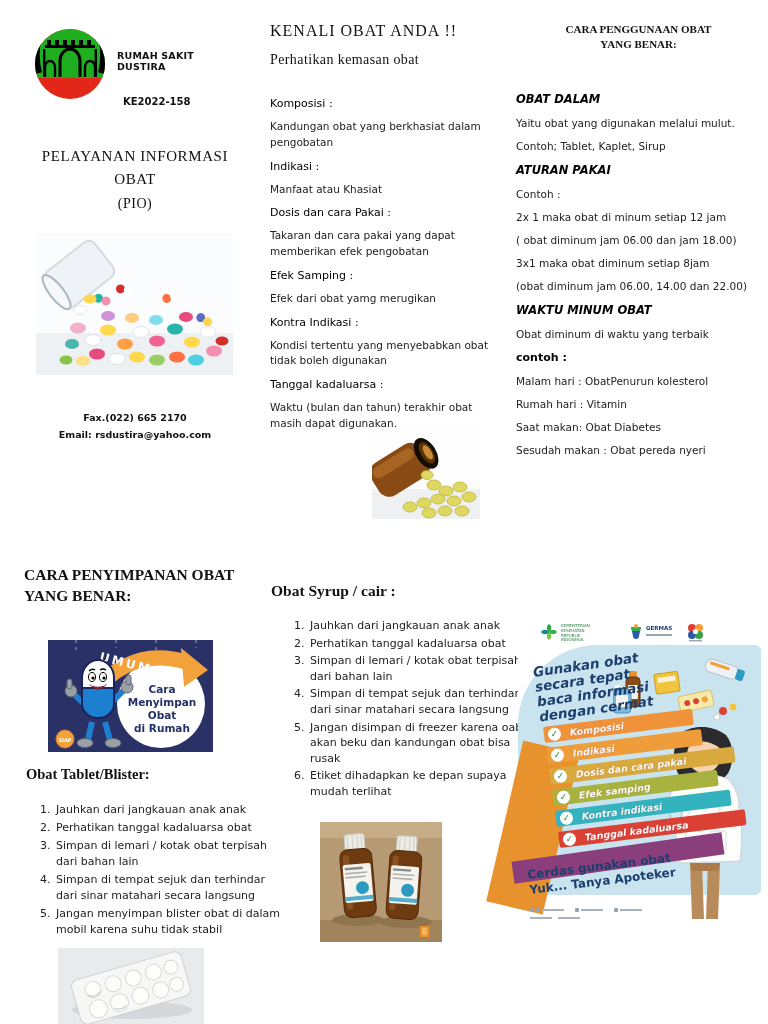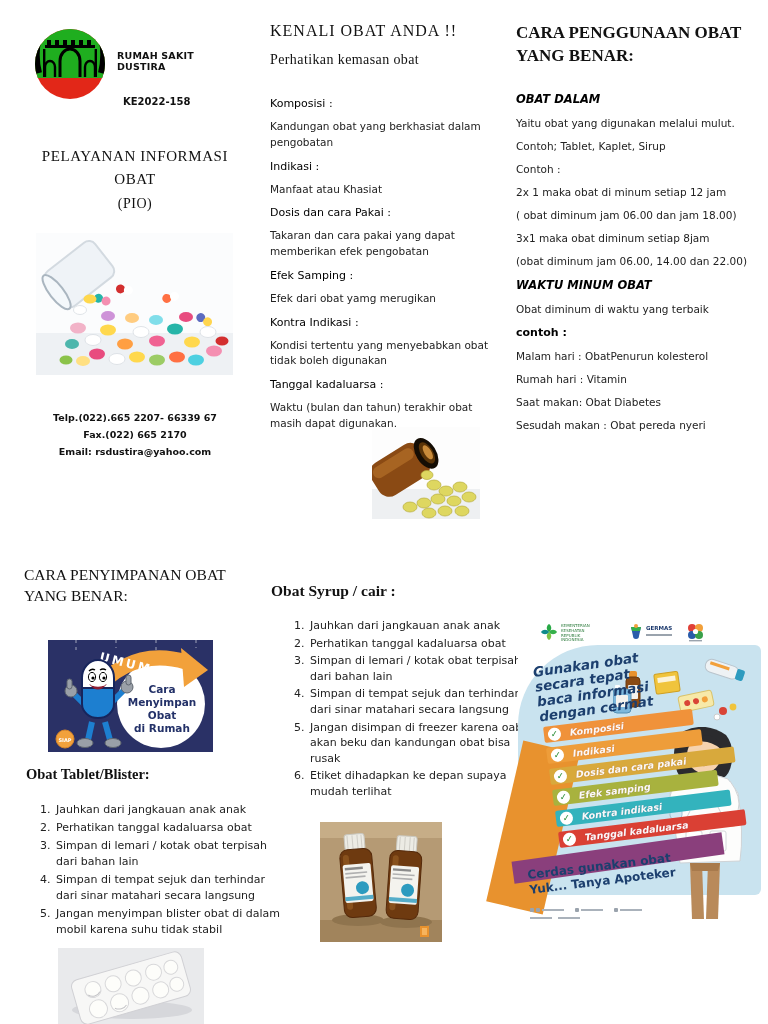--- a/index.html
+++ b/index.html
@@ -12,26 +12,26 @@
   .doc-code{font-size:10px;font-weight:bold;color:#111;}
   .pio-title{width:216px;text-align:center;font-size:15px;letter-spacing:.6px;line-height:1.55;color:#111;}
   .pio-sub{width:216px;text-align:center;font-size:14px;letter-spacing:.5px;color:#111;}
   .address{width:224px;text-align:center;font-size:9.5px;font-weight:bold;line-height:1.8;color:#111;}
   
   .mid-h1{font-size:16px;letter-spacing:1px;color:#111;}
   .mid-h2{font-size:14px;letter-spacing:.4px;color:#111;}
   .sec-label{font-size:11px;font-weight:normal;margin:0 0 9px 0;color:#000;}
   .sec-body{font-size:10.5px;line-height:1.5;margin:0 0 9px 0;color:#222;}
   
-  .right-h1{font-size:17px;font-weight:bold;line-height:1.35;color:#111;}
+  .right-h1{font-size:11px;font-weight:bold;line-height:1.35;color:#111;text-align:center;}
   .rh{font-size:11.5px;font-weight:bold;font-style:italic;margin:2px 0 11px 0;color:#000;}
   .rp{font-size:10.5px;margin:0 0 11px 0;color:#222;}
   .rb{font-size:11px;font-weight:bold;margin:0 0 11px 0;color:#000;}
   
-  .store-h1{font-size:15.5px;font-weight:normal;line-height:1.35;color:#111;}
+  .store-h1{font-size:15.5px;font-weight:bold;line-height:1.35;color:#111;}
   .store-h2{font-size:14.5px;font-weight:bold;color:#111;}
   ol.plist{margin:12px;padding:0 0 0 20px;font-size:11px;line-height:1.46;color:#222;}
   ol.plist li{margin:0 0 2px 0;padding-left:2px;}
   
   #poster{width:243px;height:305px;background:#ffffff;overflow:visible;}
   .poster-blob{left:0;top:30px;width:243px;height:250px;background:#c9e3ef;
                border-radius:80px 6px 6px 6px;}
   .poster-orange-band{left:-14px;top:130px;width:58px;height:165px;background:#e8922e;
                transform:rotate(13deg);}
   .poster-purple-band{left:-6px;top:232px;width:212px;height:22px;background:#8a3f7c;
@@ -138,21 +138,20 @@
       <ellipse cx="96" cy="85" rx="7" ry="5" fill="#ffcc80"></ellipse>
       <ellipse cx="72" cy="83" rx="7" ry="5" fill="#ce93d8"></ellipse>
       <ellipse cx="54" cy="66" rx="6.5" ry="4.5" fill="#ffd84d"></ellipse>
       <ellipse cx="44" cy="77" rx="6.5" ry="4.5" fill="#fff" stroke="#d8dde2"></ellipse>
       <ellipse cx="186" cy="108" rx="6.5" ry="4.5" fill="#d32f2f"></ellipse>
       <ellipse cx="30" cy="127" rx="6.5" ry="4.5" fill="#8bc34a"></ellipse>
     </g>
   </svg>
 
   <div class="abs address" style="left:23px;top:409px">
-    <div>Telp.(022).665 2207- 66339 67</div>
     <div>Fax.(022) 665 2170</div>
     <div>Email: rsdustira@yahoo.com</div>
   </div>
 
   <div class="abs mid-h1 serif" style="left:270px;top:22px">KENALI OBAT ANDA !!</div>
   <div class="abs mid-h2 serif" style="left:270px;top:52px">Perhatikan kemasan obat</div>
 
   <div class="abs" style="left:270px;top:97px;width:232px">
     <div class="sec-label">Komposisi :</div>
     <div class="sec-body">Kandungan obat yang berkhasiat dalam pengobatan</div>
@@ -196,20 +195,21 @@
 
   <div class="abs right-h1 serif" style="left:516px;top:22px;width:245px">
     <div>CARA PENGGUNAAN OBAT</div>
     <div>YANG BENAR:</div>
   </div>
 
   <div class="abs" style="left:516px;top:90px;width:248px">
     <div class="rh">OBAT DALAM</div>
     <div class="rp">Yaitu obat yang digunakan melalui mulut.</div>
     <div class="rp">Contoh; Tablet, Kaplet, Sirup</div>
+    <div class="rh">ATURAN PAKAI</div>
     <div class="rp">Contoh :</div>
     <div class="rp">2x 1 maka obat di minum setiap 12 jam</div>
     <div class="rp">( obat diminum jam 06.00 dan jam 18.00)</div>
     <div class="rp">3x1 maka obat diminum setiap 8jam</div>
     <div class="rp">(obat diminum jam 06.00, 14.00 dan 22.00)</div>
     <div class="rh">WAKTU MINUM OBAT</div>
     <div class="rp">Obat diminum di waktu yang terbaik</div>
     <div class="rb">contoh :</div>
     <div class="rp">Malam hari : ObatPenurun  kolesterol</div>
     <div class="rp">Rumah hari : Vitamin</div>

